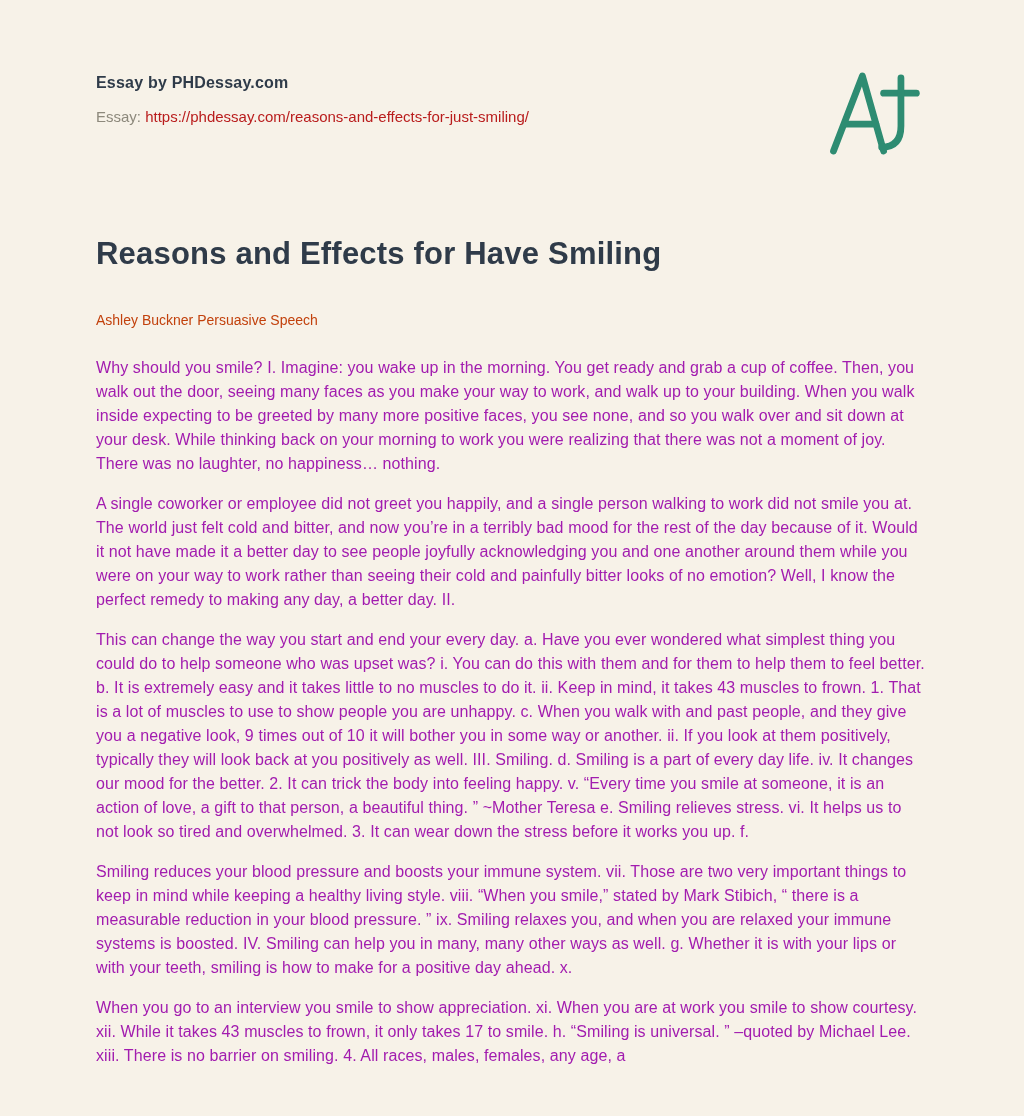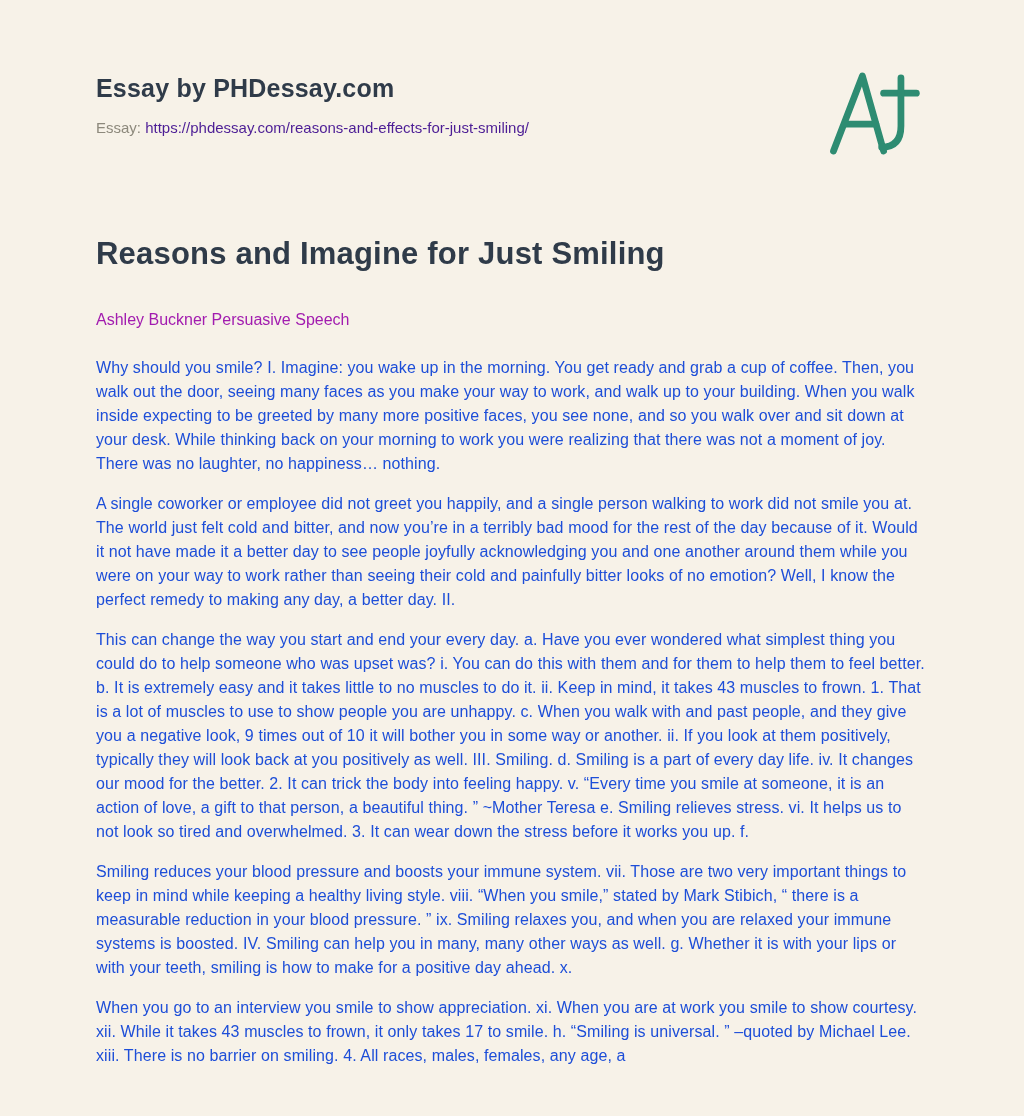--- a/index.html
+++ b/index.html
@@ -14,60 +14,60 @@
   }
   .page {
     padding: 74px 96px 0 96px;
   }
   .header {
     display: flex;
     justify-content: space-between;
     align-items: flex-start;
   }
   .brand-title {
-    font-size: 25px;
+    font-size: 16px;
     font-weight: 700;
     color: #2F3B49;
     letter-spacing: 0.2px;
   }
   .source-line {
     margin-top: 16px;
     font-size: 15px;
     color: #8D897C;
   }
   .source-link {
-    color: #4c1d95;
+    color: #b91c1c;
     text-decoration: none;
     cursor: pointer;
   }
   .logo {
     margin-top: -8px;
     margin-right: 2px;
   }
   .article {
     margin-top: 74px;
   }
   .page-title {
     font-size: 31px;
     font-weight: 700;
     color: #2F3B49;
     letter-spacing: 0.2px;
     margin-bottom: 36px;
   }
   .meta-line {
-    font-size: 16px;
+    font-size: 14px;
     line-height: 24px;
-    color: #a21caf;
+    color: #c2410c;
     margin-bottom: 16px;
   }
   .meta-block { margin-bottom: 24px; }
   .body-paragraph {
     font-size: 16px;
     line-height: 24px;
-    color: #1d4ed8;
+    color: #a21caf;
     margin-bottom: 16px;
     letter-spacing: 0.1px;
   }
 </style>
 </head>
 <body>
 
 <div class="page">
 
   <div class="header">
@@ -84,21 +84,21 @@
           <path d="M14,88 L44,10 L66,88"></path>
           <path d="M26,60 L58,60"></path>
           <path d="M66,28 L100,28"></path>
           <path d="M84,12 L84,62 Q84,84 64,84"></path>
         </g>
       </svg>
     </div>
   </div>
 
   <div class="article">
-    <h1 class="page-title">Reasons and Imagine for Just Smiling</h1>
+    <h1 class="page-title">Reasons and Effects for Have Smiling</h1>
 
     <div class="meta-block">
       <p class="meta-line">Ashley Buckner Persuasive Speech</p>
     </div>
 
     <div>
       <p class="body-paragraph">Why should you smile? I. Imagine: you wake up in the morning. You get ready and grab a cup of coffee. Then, you walk out the door, seeing many faces as you make your way to work, and walk up to your building. When you walk inside expecting to be greeted by many more positive faces, you see none, and so you walk over and sit down at your desk. While thinking back on your morning to work you were realizing that there was not a moment of joy. There was no laughter, no happiness… nothing.</p>
       <p class="body-paragraph">A single coworker or employee did not greet you happily, and a single person walking to work did not smile you at. The world just felt cold and bitter, and now you’re in a terribly bad mood for the rest of the day because of it. Would it not have made it a better day to see people joyfully acknowledging you and one another around them while you were on your way to work rather than seeing their cold and painfully bitter looks of no emotion? Well, I know the perfect remedy to making any day, a better day. II.</p>
       <p class="body-paragraph">This can change the way you start and end your every day. a. Have you ever wondered what simplest thing you could do to help someone who was upset was? i. You can do this with them and for them to help them to feel better. b. It is extremely easy and it takes little to no muscles to do it. ii. Keep in mind, it takes 43 muscles to frown. 1. That is a lot of muscles to use to show people you are unhappy. c. When you walk with and past people, and they give you a negative look, 9 times out of 10 it will bother you in some way or another. ii. If you look at them positively, typically they will look back at you positively as well. III. Smiling. d. Smiling is a part of every day life. iv. It changes our mood for the better. 2. It can trick the body into feeling happy. v. “Every time you smile at someone, it is an action of love, a gift to that person, a beautiful thing. ”  ~Mother Teresa e. Smiling relieves stress. vi. It helps us to not look so tired and overwhelmed. 3. It can wear down the stress before it works you up. f.</p>
       <p class="body-paragraph">Smiling reduces your blood pressure and boosts your immune system. vii. Those are two very important things to keep in mind while keeping a healthy living style. viii. “When you smile,” stated by Mark Stibich, “ there is a measurable reduction in your blood pressure. ” ix. Smiling relaxes you, and when you are relaxed your immune systems is boosted. IV. Smiling can help you in many, many other ways as well. g. Whether it is with your lips or with your teeth, smiling is how to make for a positive day ahead. x.</p>

